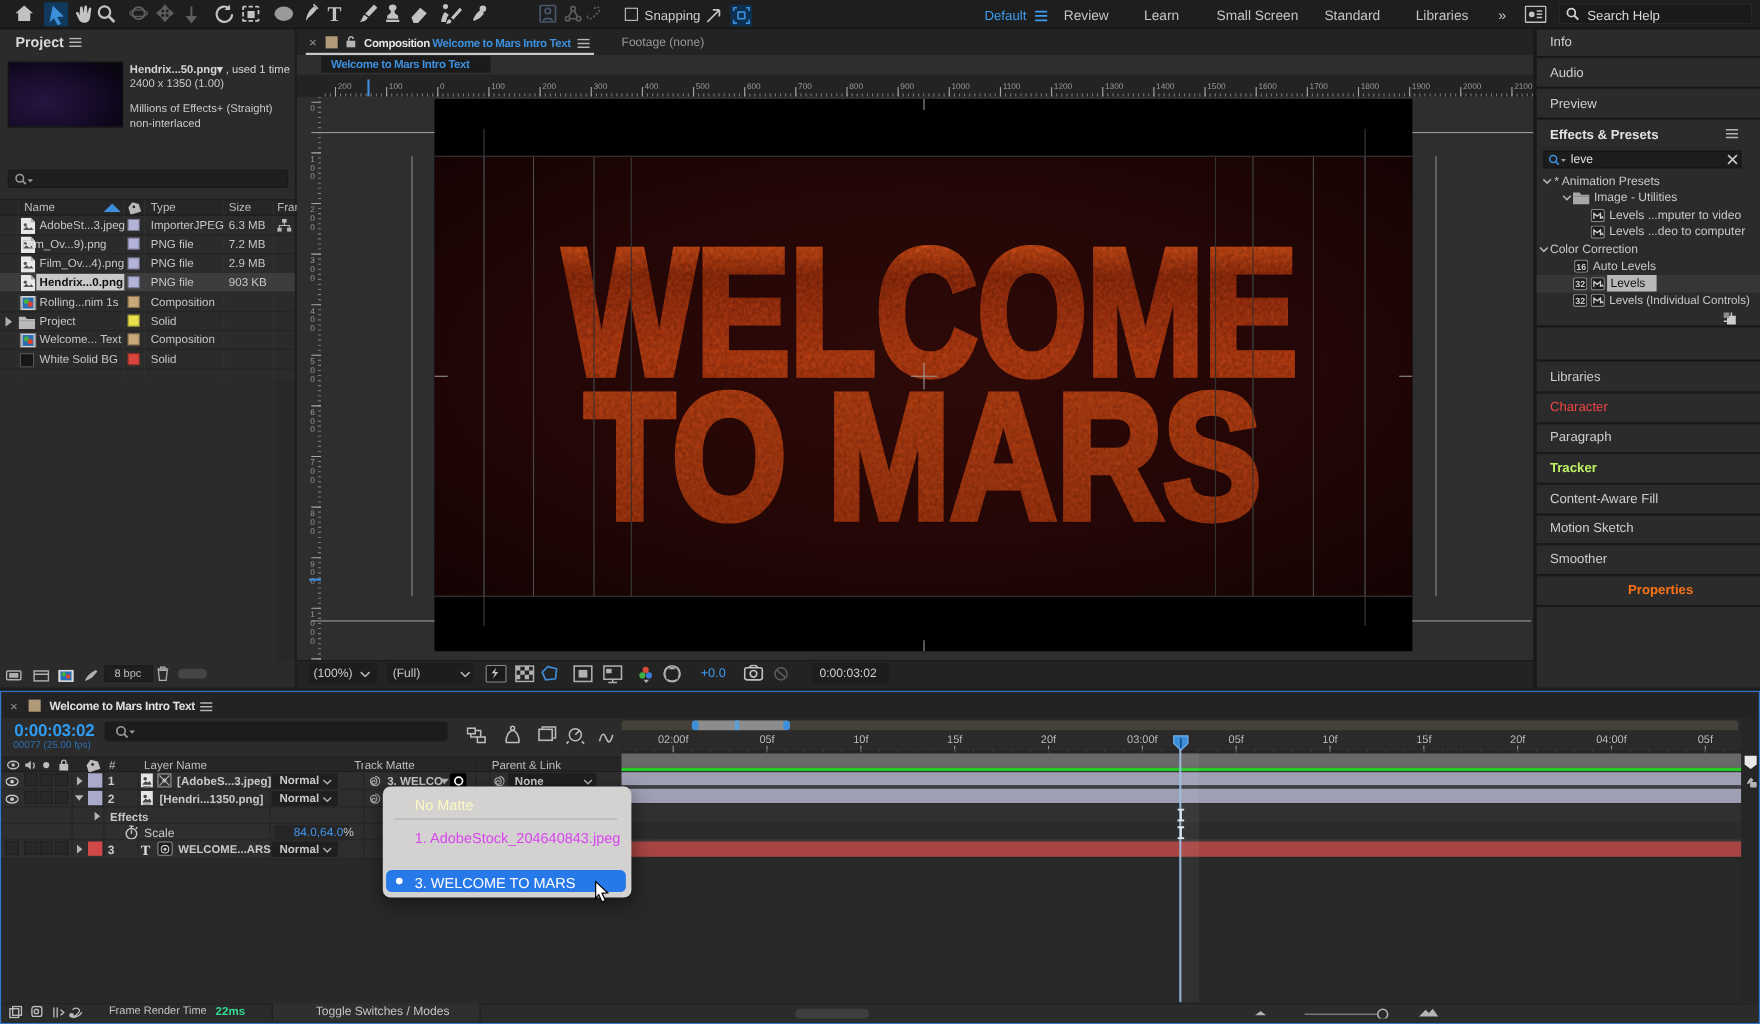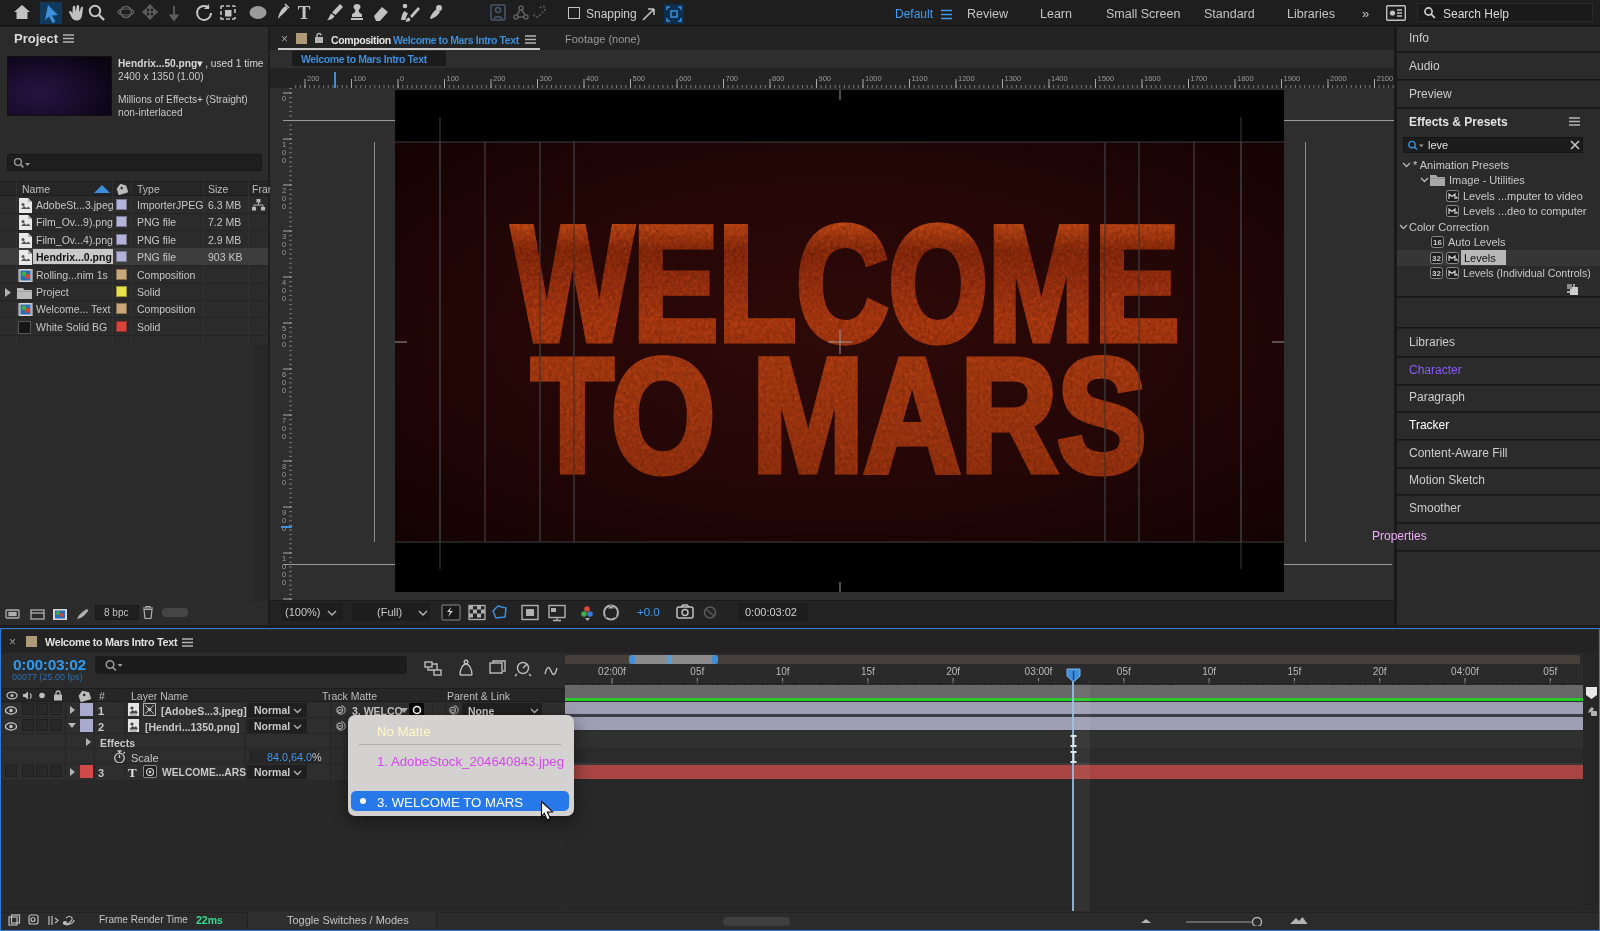--- a/index.html
+++ b/index.html
@@ -136,21 +136,21 @@
       <rect x="9" y="8" width="4" height="3.5" fill="#b9b9b9"></rect>
       <path d="M6.5 3.5V6M2 8V6h9v2" stroke="#b9b9b9" fill="none"></path>
     </svg>
 <div class="ab" style="left:0;top:213px;width:268px;height:1px;background:#242424"></div>
 <svg class="ab" style="left:19px;top:215.4px" width="13" height="15" xmlns="http://www.w3.org/2000/svg">
       <path d="M0 0h9l4 4v11H0z" fill="#e8e8e8"></path>
       <path d="M9 0l4 4H9z" fill="#b0b0b0"></path>
       <circle cx="4" cy="6.5" r="1.5" fill="#555"></circle>
       <path d="M2 11l3-3 2.5 2 2-1.5 2 2.5H2z" fill="#555"></path>
     </svg>
-<div class="txt" style="left:36px;top:217.4px;color:#c6c6c6;font-size:10.5px">Film_Ov...9).png</div>
+<div class="txt" style="left:20px;top:217.4px;color:#c6c6c6;font-size:10.5px">Film_Ov...9).png</div>
 <div class="ab" style="left:116px;top:216.4px;width:11px;height:11px;background:#b3b3d9;border:1px solid #00000055"></div>
 <div class="txt" style="left:137px;top:217.4px;color:#c6c6c6;font-size:10.5px">PNG file</div>
 <div class="txt" style="left:208px;top:217.4px;color:#c6c6c6;font-size:10.5px">7.2 MB</div>
 <div class="ab" style="left:0;top:230.4px;width:268px;height:1px;background:#242424"></div>
 <svg class="ab" style="left:19px;top:232.8px" width="13" height="15" xmlns="http://www.w3.org/2000/svg">
       <path d="M0 0h9l4 4v11H0z" fill="#e8e8e8"></path>
       <path d="M9 0l4 4H9z" fill="#b0b0b0"></path>
       <circle cx="4" cy="6.5" r="1.5" fill="#555"></circle>
       <path d="M2 11l3-3 2.5 2 2-1.5 2 2.5H2z" fill="#555"></path>
     </svg>
@@ -395,21 +395,21 @@
       <path d="M433 252h24M445 240v24" stroke="#9a9a9a" stroke-width="1"></path>
       <path d="M0 252h12M877 252h12M445 0v10M445 492v10" stroke="#9a9a9a" stroke-width="1"></path>
     </svg>
 <div class="ab" style="left:270px;top:600px;width:1124px;height:25px;background:#232323;border-top:1px solid #1a1a1a"></div>
 <div class="ab" style="left:281px;top:603px;width:62px;height:18px;background:#1d1d1d"></div>
 <div class="txt" style="left:285px;top:607px;color:#c8c8c8">(100%)</div>
 <svg class="ab" style="left:327px;top:610px" width="10" height="6" xmlns="http://www.w3.org/2000/svg">
       <path d="M1 1l4 4 4-4" stroke="#b4b4b4" stroke-width="1.4" fill="none"></path>
     </svg>
 <div class="ab" style="left:352px;top:603px;width:78px;height:18px;background:#1d1d1d"></div>
-<div class="txt" style="left:377px;top:607px;color:#c8c8c8">(Full)</div>
+<div class="txt" style="left:357px;top:607px;color:#c8c8c8">(Full)</div>
 <svg class="ab" style="left:418px;top:610px" width="10" height="6" xmlns="http://www.w3.org/2000/svg">
       <path d="M1 1l4 4 4-4" stroke="#b4b4b4" stroke-width="1.4" fill="none"></path>
     </svg>
 <svg class="ab" style="left:441px;top:602px" width="250" height="21" xmlns="http://www.w3.org/2000/svg">
       <rect x="1" y="3" width="18" height="15" rx="1" fill="#1a1a1a" stroke="#8a8a8a"></rect>
       <path d="M10 5l-4 5h3l-2 5 5-6h-3z" fill="#c8c8c8"></path>
       <rect x="28" y="3.5" width="16" height="14" fill="none" stroke="#b0b0b0" stroke-width="1.3"></rect>
       <path d="M28 3.5h4v4h-4zM36 3.5h4v4h-4zM32 7.5h4v4h-4zM40 7.5h4v4h-4zM28 11.5h4v4h-4zM36 11.5h4v4h-4z" fill="#b0b0b0"></path>
       <path d="M57 4l8 2-1 9-9 1-3-7z" fill="none" stroke="#3d8edb" stroke-width="1.5"></path>
       <rect x="81" y="3.5" width="16" height="14" fill="none" stroke="#b0b0b0" stroke-width="1.4"></rect>
@@ -516,33 +516,33 @@
     <div class="txt" style="left:1463px;top:268px;font-size:10.6px;color:#c8c8c8">Levels (Individual Controls)</div>
     <svg class="ab" style="left:1566px;top:283px" width="16" height="13" xmlns="http://www.w3.org/2000/svg">
       <path d="M4 4h8v8H4z" fill="#cdcdcd"></path>
       <path d="M1 9h3M8 1v3" stroke="#cdcdcd" stroke-width="1.4"></path>
       <path d="M1 1h5v5H1z" fill="#8a8a8a"></path>
     </svg>
     <div class="ab" style="left:1397px;top:296px;width:203px;height:2px;background:#1e1e1e;border-top:1px solid #161616"></div>
 <div class="ab" style="left:1397px;top:327px;width:203px;height:2px;background:#1e1e1e;border-top:1px solid #161616"></div>
 <div class="txt" style="left:1409px;top:336px;font-size:12px;font-weight:normal;color:#cdcdcd">Libraries</div>
 <div class="ab" style="left:1397px;top:356px;width:203px;height:2px;background:#1e1e1e;border-top:1px solid #161616"></div>
-<div class="txt" style="left:1409px;top:364px;font-size:12px;font-weight:normal;color:#8b5cf6">Character</div>
+<div class="txt" style="left:1409px;top:364px;font-size:12px;font-weight:normal;color:#ef4444">Character</div>
 <div class="ab" style="left:1397px;top:384px;width:203px;height:2px;background:#1e1e1e;border-top:1px solid #161616"></div>
 <div class="txt" style="left:1409px;top:391px;font-size:12px;font-weight:normal;color:#cdcdcd">Paragraph</div>
 <div class="ab" style="left:1397px;top:411px;width:203px;height:2px;background:#1e1e1e;border-top:1px solid #161616"></div>
-<div class="txt" style="left:1409px;top:419px;font-size:12px;font-weight:normal;color:#ffffff">Tracker</div>
+<div class="txt" style="left:1409px;top:419px;font-size:12px;font-weight:bold;color:#bef264">Tracker</div>
 <div class="ab" style="left:1397px;top:439px;width:203px;height:2px;background:#1e1e1e;border-top:1px solid #161616"></div>
 <div class="txt" style="left:1409px;top:447px;font-size:12px;font-weight:normal;color:#cdcdcd">Content-Aware Fill</div>
 <div class="ab" style="left:1397px;top:467px;width:203px;height:2px;background:#1e1e1e;border-top:1px solid #161616"></div>
 <div class="txt" style="left:1409px;top:474px;font-size:12px;font-weight:normal;color:#cdcdcd">Motion Sketch</div>
 <div class="ab" style="left:1397px;top:494px;width:203px;height:2px;background:#1e1e1e;border-top:1px solid #161616"></div>
 <div class="txt" style="left:1409px;top:502px;font-size:12px;font-weight:normal;color:#cdcdcd">Smoother</div>
 <div class="ab" style="left:1397px;top:522px;width:203px;height:2px;background:#1e1e1e;border-top:1px solid #161616"></div>
-<div class="txt" style="left:1372px;top:530px;font-size:12px;font-weight:normal;color:#f0abfc">Properties</div>
+<div class="txt" style="left:1480px;top:530px;font-size:12px;font-weight:bold;color:#f97316">Properties</div>
 <div class="ab" style="left:1397px;top:550px;width:203px;height:2px;background:#1e1e1e;border-top:1px solid #161616"></div>
 <div class="ab" style="left:0;top:628px;width:1600px;height:303px;background:#2b2b2b;border:1.5px solid #2e7bd1"></div>
 <div class="ab" style="left:2px;top:630px;width:1596px;height:23px;background:#232323"></div>
     <div class="txt" style="left:9px;top:636px;color:#9a9a9a;font-size:12px">×</div>
     <div class="ab" style="left:26px;top:636px;width:11px;height:11px;background:#b09a78"></div>
     <div class="txt" style="left:45px;top:637px;font-size:10.8px;font-weight:bold;color:#e0e0e0;letter-spacing:-0.3px">Welcome to Mars Intro Text</div>
     <svg class="ab" style="left:181px;top:638px" width="13" height="10" xmlns="http://www.w3.org/2000/svg">
       <path d="M1 1h11M1 4.5h11M1 8h11" stroke="#b4b4b4" stroke-width="1.4"></path>
     </svg>
     <div class="ab" style="left:2px;top:653px;width:563px;height:35px;background:#2b2b2b"></div>

